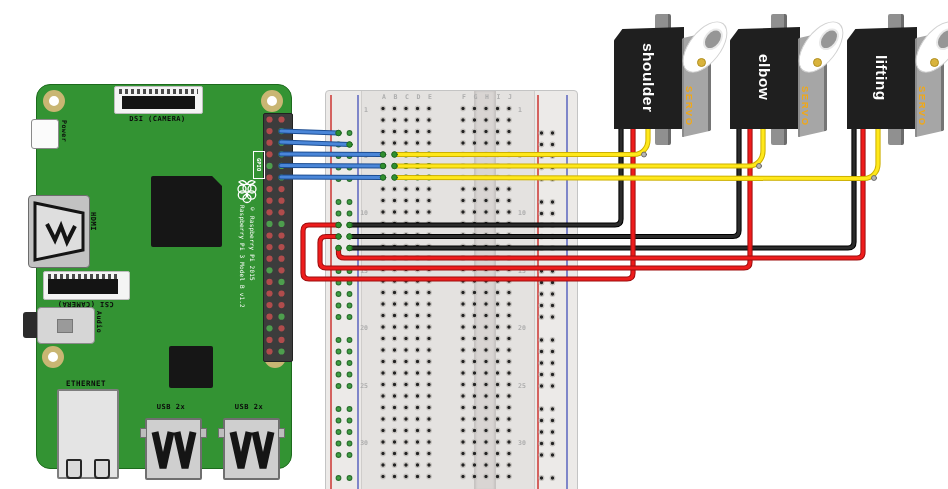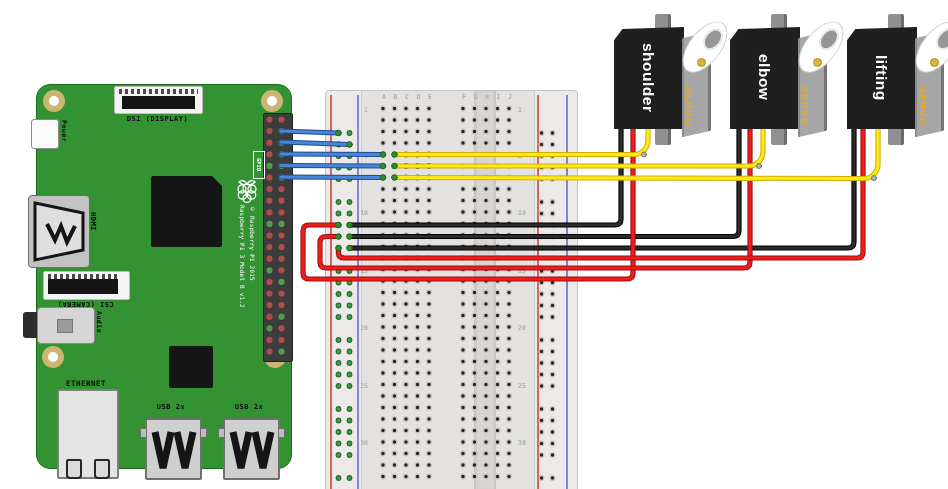--- a/index.html
+++ b/index.html
@@ -81,21 +81,21 @@
     <div class="abs pi-hole" style="left:5px;top:261px;"></div>
     <div class="abs pi-hole" style="left:227px;top:261px;"></div>
 
     <div class="abs power-port"></div>
     <span class="abs silk vtext" style="left:23px;top:35px;font-size:6.5px;">Power</span>
 
     <div class="abs dsi">
       <div class="abs teeth dsi-teeth"></div>
       <div class="abs dsi-bar"></div>
     </div>
-    <div class="abs silk" style="left:77px;top:30px;width:87px;text-align:center;">DSI (DISPLAY)</div>
+    <div class="abs silk" style="left:77px;top:30px;width:87px;text-align:center;">DSI (CAMERA)</div>
 
     <div class="abs hdmi">
       <svg width="60" height="71" viewBox="0 0 60 71">
         <path d="M6 7 L54 17 L54 54 L6 64 Z" fill="#dedede" stroke="#141414" stroke-width="3"></path>
         <path d="M18 28 L26 44 L32 30 L38 46 L46 30" fill="none" stroke="#141414" stroke-width="4"></path>
       </svg>
     </div>
     <span class="abs silk vtext" style="left:52px;top:127px;">HDMI</span>
 
     <div class="abs chip soc"></div>

